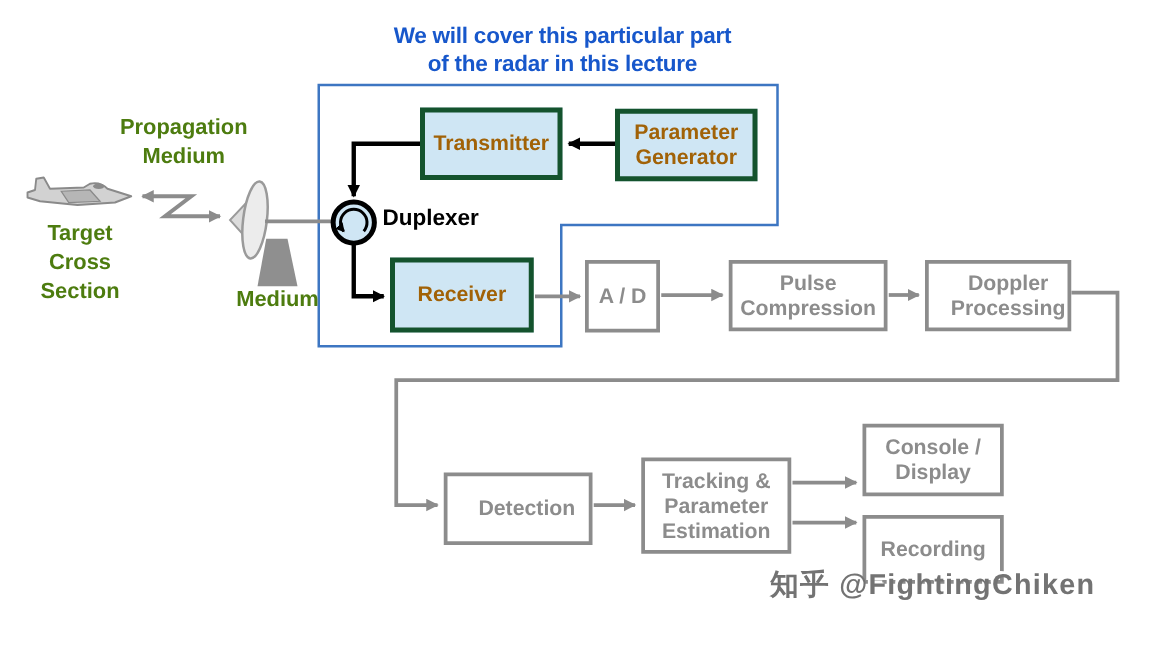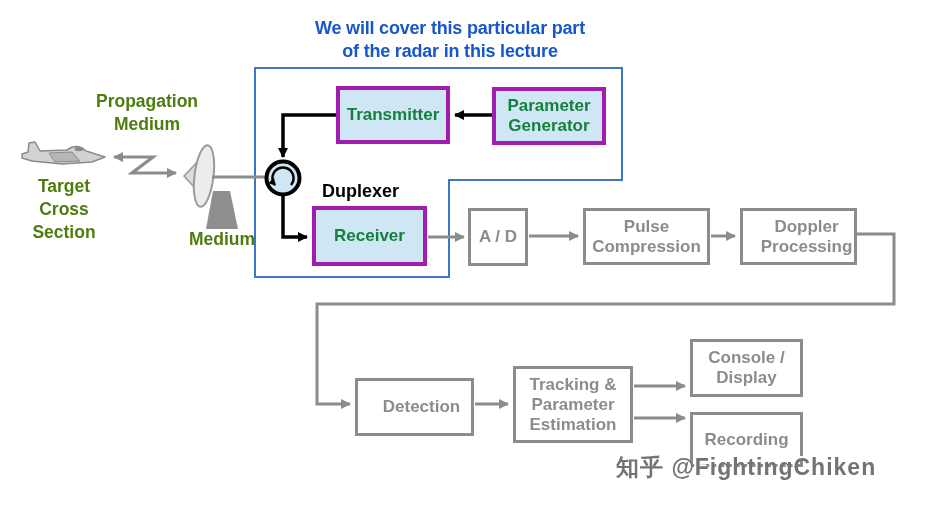--- a/index.html
+++ b/index.html
@@ -5,21 +5,21 @@
   html,body{margin:0;padding:0;background:#fff;}
   #canvas{
     position:relative;width:929px;height:518px;background:#ffffff;
     font-family:"Liberation Sans",sans-serif;overflow:hidden;
   }
   #connectors{position:absolute;left:0;top:0;width:929px;height:518px;}
   .box{
     position:absolute;box-sizing:border-box;display:flex;align-items:center;justify-content:center;
     text-align:center;font-weight:bold;white-space:pre-line;font-size:17px;line-height:20px;
   }
-  .box.blue{background:#cfe6f4;border:4px solid #a21caf;color:#15803d;}
+  .box.blue{background:#cfe6f4;border:4px solid #14532d;color:#a16207;}
   .box.gray{background:#ffffff;border:3px solid #8c8c8c;color:#8c8c8c;}
   .lbl{
     position:absolute;font-weight:bold;color:#4d7c0f;white-space:pre-line;
     text-align:center;font-size:17.5px;line-height:23px;
   }
   .lbl.black{color:#000;font-size:18px;}
   .title{
     position:absolute;left:240px;top:17px;width:420px;text-align:center;
     color:#1757cb;font-weight:bold;font-size:18px;line-height:23px;
     letter-spacing:-0.2px;white-space:pre-line;
@@ -88,21 +88,21 @@
 
   <div class="title">We will cover this particular part
 of the radar in this lecture</div>
 
   <div class="lbl" style="left:77px;top:90px;width:140px;">Propagation
 Medium</div>
   <div class="lbl" style="left:10px;top:175px;width:108px;">Target
 Cross
 Section</div>
   <div class="lbl" style="left:167px;top:228px;width:110px;">Medium</div>
-  <div class="lbl black" style="left:322px;top:163px;width:110px;text-align:left;margin-top:17px;">Duplexer</div>
+  <div class="lbl black" style="left:306px;top:163px;width:110px;text-align:left;">Duplexer</div>
 
   <div class="box blue" style="left:336px;top:86px;width:114px;height:58px;">Transmitter</div>
   <div class="box blue" style="left:492px;top:87px;width:114px;height:58px;">Parameter
 Generator</div>
   <div class="box blue" style="left:312px;top:206px;width:115px;height:60px;">Receiver</div>
 
   <div class="box gray" style="left:468px;top:208px;width:60px;height:58px;">A / D</div>
   <div class="box gray" style="left:583px;top:208px;width:127px;height:57px;">Pulse
 Compression</div>
   <div class="box gray" style="left:740px;top:208px;width:117px;height:57px;padding-left:16px;">Doppler

